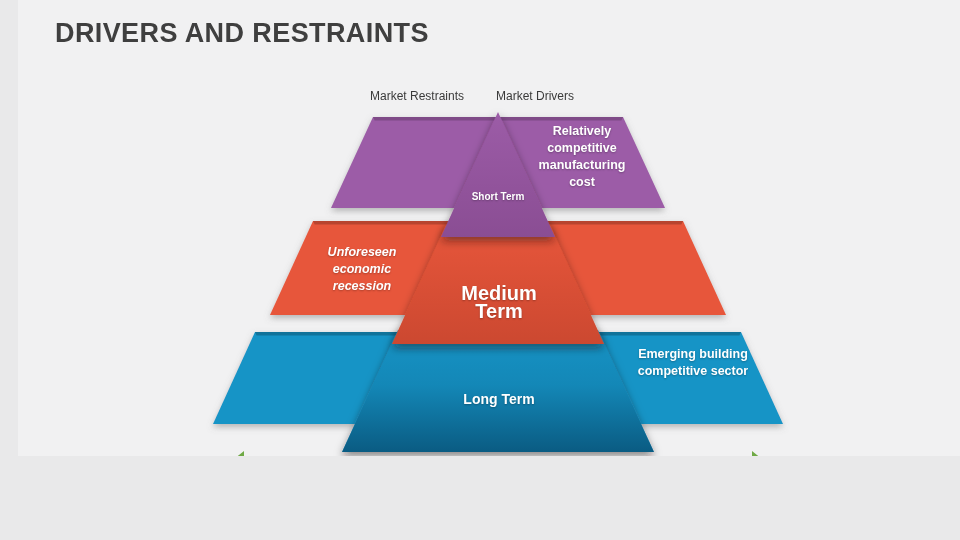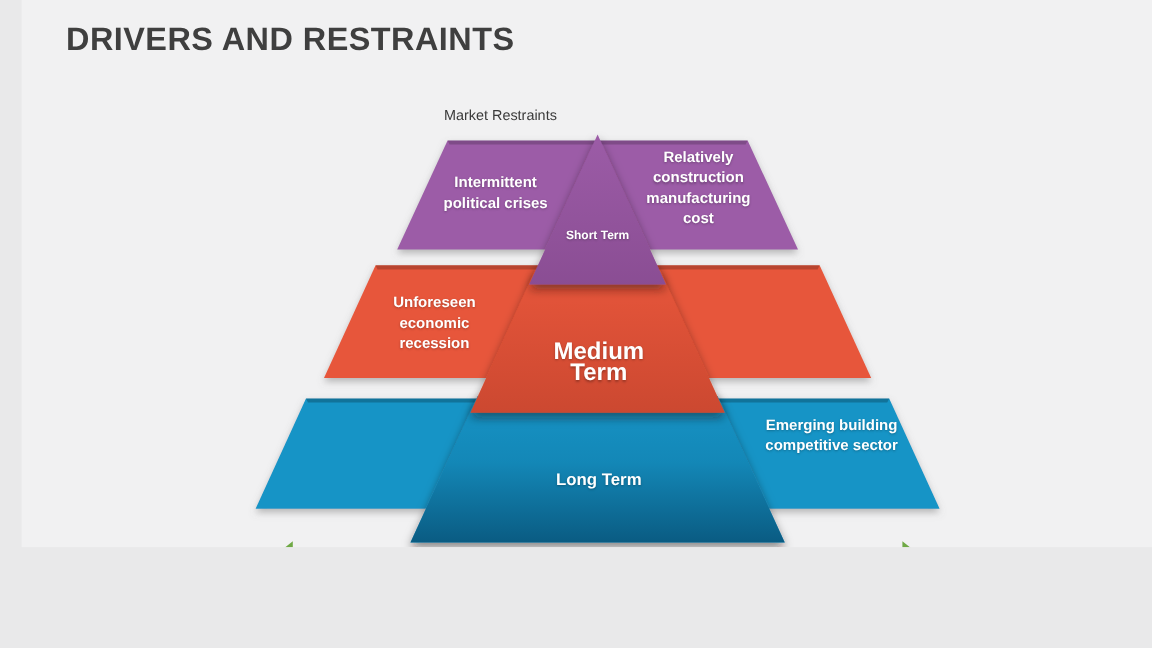--- a/index.html
+++ b/index.html
@@ -20,38 +20,39 @@
   .ch-restraints{left:352px;width:130px;}
   .ch-drivers{left:478px;width:124px;}
   .diagram-svg{position:absolute;left:0;top:0;width:960px;height:540px;}
   .lbl{
     position:absolute;color:#ffffff;font-weight:bold;text-align:center;
     font-size:12.5px;line-height:17px;
     text-shadow:0 1px 2px rgba(0,0,0,.28);
   }
   .w-restraint-short{left:338px;top:144px;width:114px;}
   .w-driver-short{left:507px;top:123px;width:114px;}
-  .w-restraint-medium{left:287px;top:244px;width:114px;}
+  .w-restraint-medium{left:287px;top:244px;width:114px;font-style:italic;}
   .w-driver-medium{left:560px;top:252px;width:124px;}
   .w-restraint-long{left:220px;top:363px;width:144px;}
   .w-driver-long{left:618px;top:346px;width:114px;}
   .term{font-size:10px;line-height:18px;}
   .t-short{left:443px;top:188px;width:74px;}
   .t-medium{left:421px;top:284px;width:120px;font-size:20px;}
   .t-long{left:421px;top:390px;width:120px;font-size:14px;}
   .impact-label{left:400px;top:469px;width:160px;font-size:15.5px;line-height:19px;}
 </style>
 </head>
 <body>
 
 <div class="slide">
 
   <h1 class="slide-title">DRIVERS AND RESTRAINTS</h1>
 
   <div class="col-header ch-restraints">Market Restraints</div>
+  <div class="col-header ch-drivers">Market Drivers</div>
 
   <svg class="diagram-svg" viewBox="0 0 960 540">
     <defs>
       <filter id="bandShadow" x="-20%" y="-20%" width="140%" height="140%">
         <feDropShadow dx="0" dy="3" stdDeviation="3" flood-color="#777777" flood-opacity="0.5"></feDropShadow>
       </filter>
       <filter id="pieceShadow" x="-25%" y="-25%" width="150%" height="150%">
         <feDropShadow dx="0" dy="4" stdDeviation="4" flood-color="#1c0d14" flood-opacity="0.5"></feDropShadow>
       </filter>
       <linearGradient id="shadeLong" x1="0" y1="0" x2="0" y2="1">
@@ -83,22 +84,21 @@
 
     <polygon points="428,225 532,225 586,344 374,344" filter="url(#pieceShadow)" fill="#e7573a"></polygon>
     <polygon points="428,225 532,225 586,344 374,344" fill="url(#shadeMedium)"></polygon>
 
     <polygon points="480,112 537,237 423,237" filter="url(#pieceShadow)" fill="#9c5ca7"></polygon>
     <polygon points="480,112 537,237 423,237" fill="url(#shadeShort)"></polygon>
 
     <polygon points="191,479 226,451 226,464 734,464 734,451 769,479 734,507 734,494 226,494 226,507" fill="#6fa945"></polygon>
   </svg>
 
-  <div class="lbl w-restraint-short">Intermittent political crises</div>
-  <div class="lbl w-driver-short">Relatively construction manufacturing cost</div>
+  <div class="lbl w-driver-short">Relatively competitive manufacturing cost</div>
   <div class="lbl w-restraint-medium">Unforeseen economic recession</div>
   <div class="lbl w-driver-long">Emerging building competitive sector</div>
 
   <div class="lbl term t-short">Short Term</div>
   <div class="lbl term t-medium">Medium Term</div>
   <div class="lbl term t-long">Long Term</div>
 
   <div class="lbl impact-label">Impact</div>
 
 </div>

